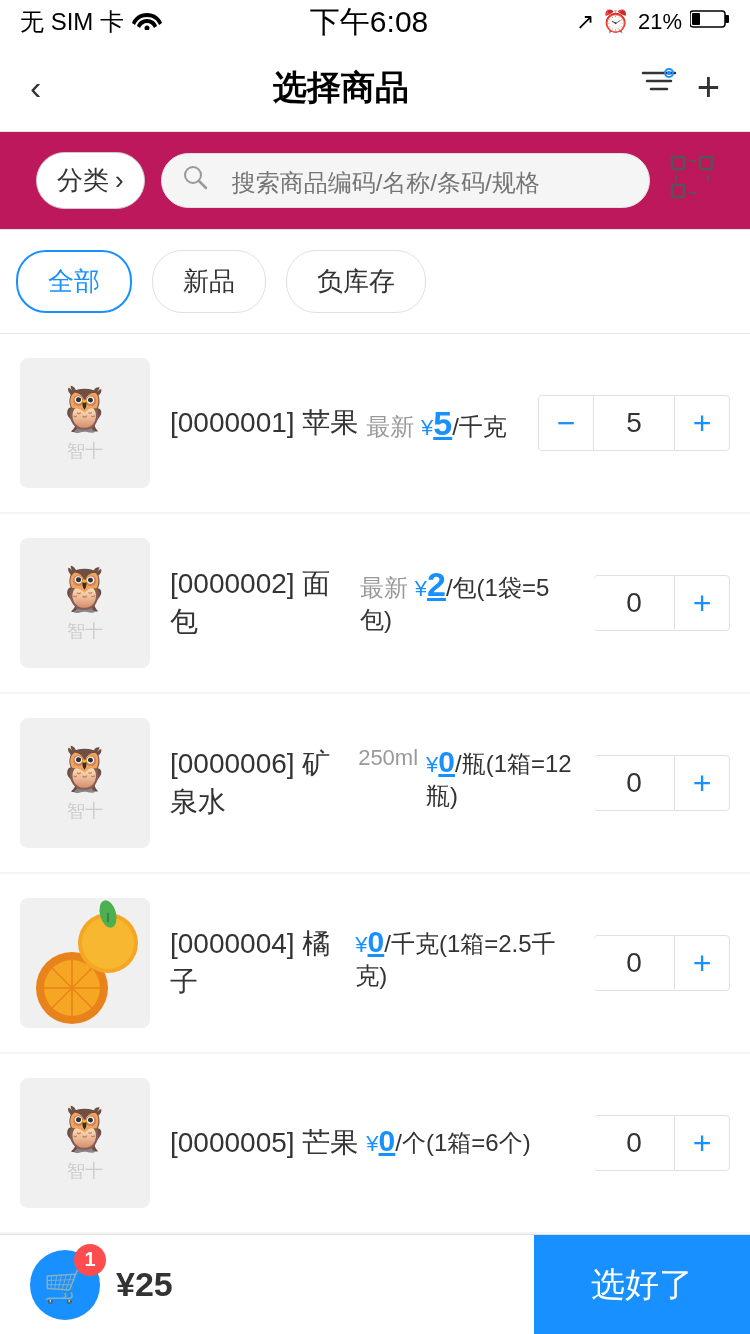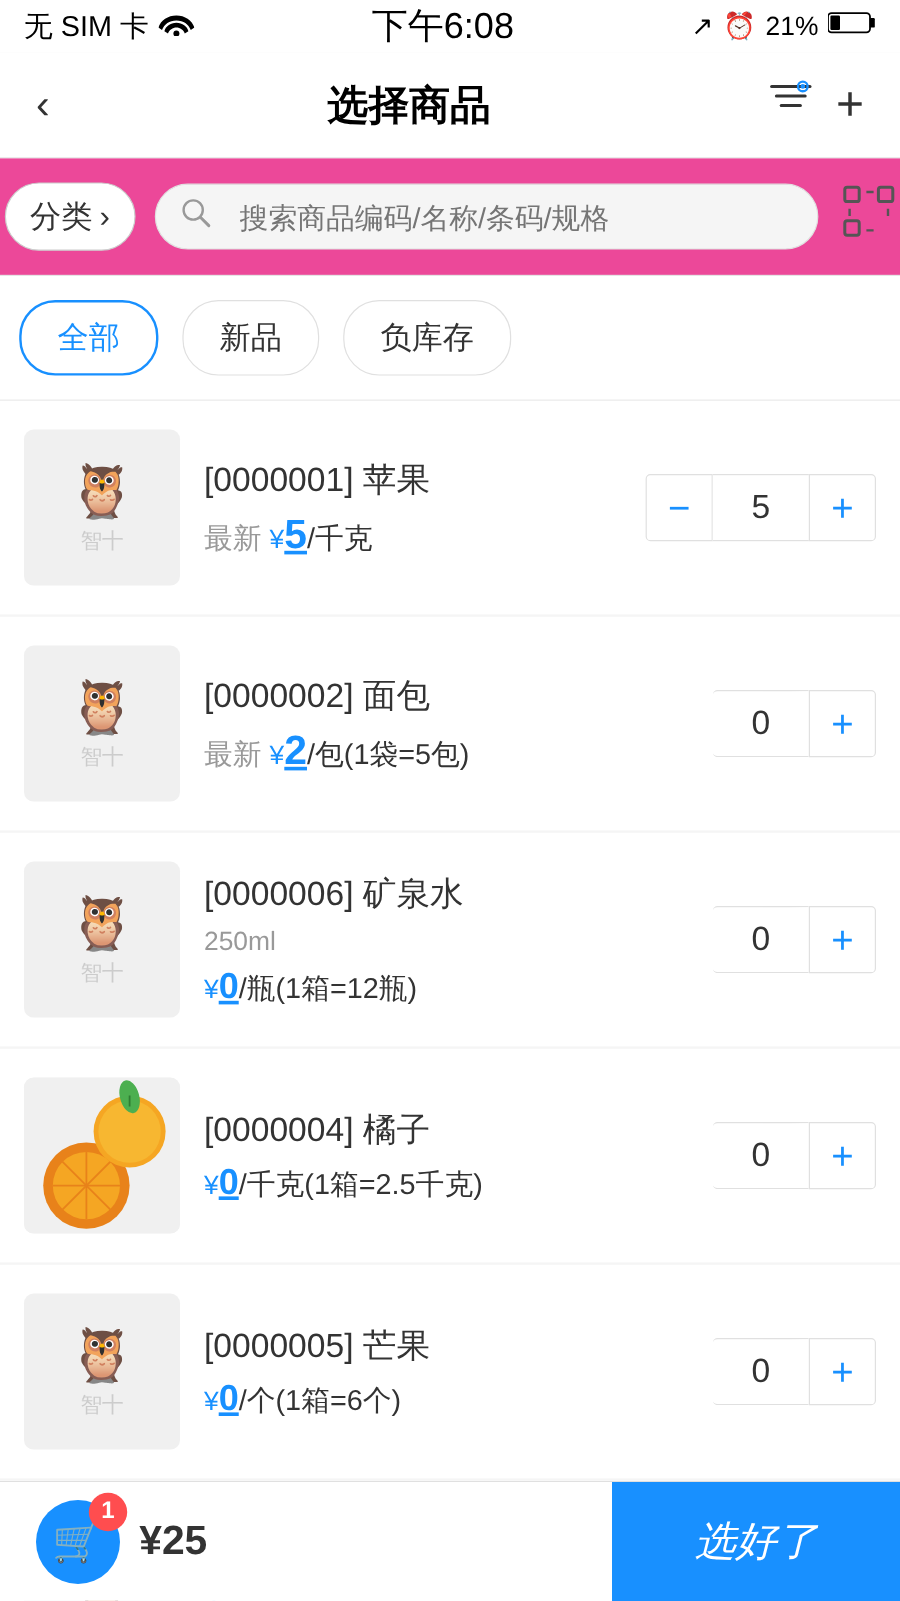--- a/index.html
+++ b/index.html
@@ -45,22 +45,22 @@
     .nav-left, .nav-right {
       display: flex; align-items: center; gap: 20px;
     }
     .nav-icon {
       font-size: 34px;
       color: #333;
       cursor: pointer;
     }
     
     .filter-bar {
-      background: #ec4899;
-      padding: 20px 4px;
+      background: #be185d;
+      padding: 20px 36px;
       display: flex;
       align-items: center;
       gap: 16px;
       border-bottom: 1px solid #e5e5e5;
     }
     .category-btn {
       border: 1px solid #ccc;
       border-radius: 30px;
       padding: 10px 20px;
       font-size: 26px;
@@ -149,21 +149,21 @@
       font-size: 44px;
       color: #ccc;
     }
     .owl-text {
       font-size: 18px;
       color: #ccc;
     }
     .product-info {
       flex: 1;
       display: flex;
-      flex-direction: column;
+      flex-direction: row;
       gap: 8px;
     }
     .product-name {
       font-size: 28px;
       color: #333;
       font-weight: 500;
     }
     .product-spec {
       font-size: 22px;
       color: #999;
@@ -287,32 +287,31 @@
       align-items: center;
       justify-content: center;
       font-weight: bold;
     }
     .cart-total {
       font-size: 34px;
       font-weight: bold;
       color: #333;
     }
     .confirm-btn {
-      width: 240px;
+      width: 216px;
       height: 100px;
       background: #1890ff;
       color: #fff;
       font-size: 34px;
       font-weight: 500;
       border: none;
       display: flex;
       align-items: center;
       justify-content: center;
       cursor: pointer;
-      font-style: italic;
     }
   </style>
 </head>
 <body>
 
 <div class="status-bar">
   <div class="status-left">
     <span>无 SIM 卡</span>
     <span>
       <svg width="30" height="22" viewBox="0 0 30 22">

